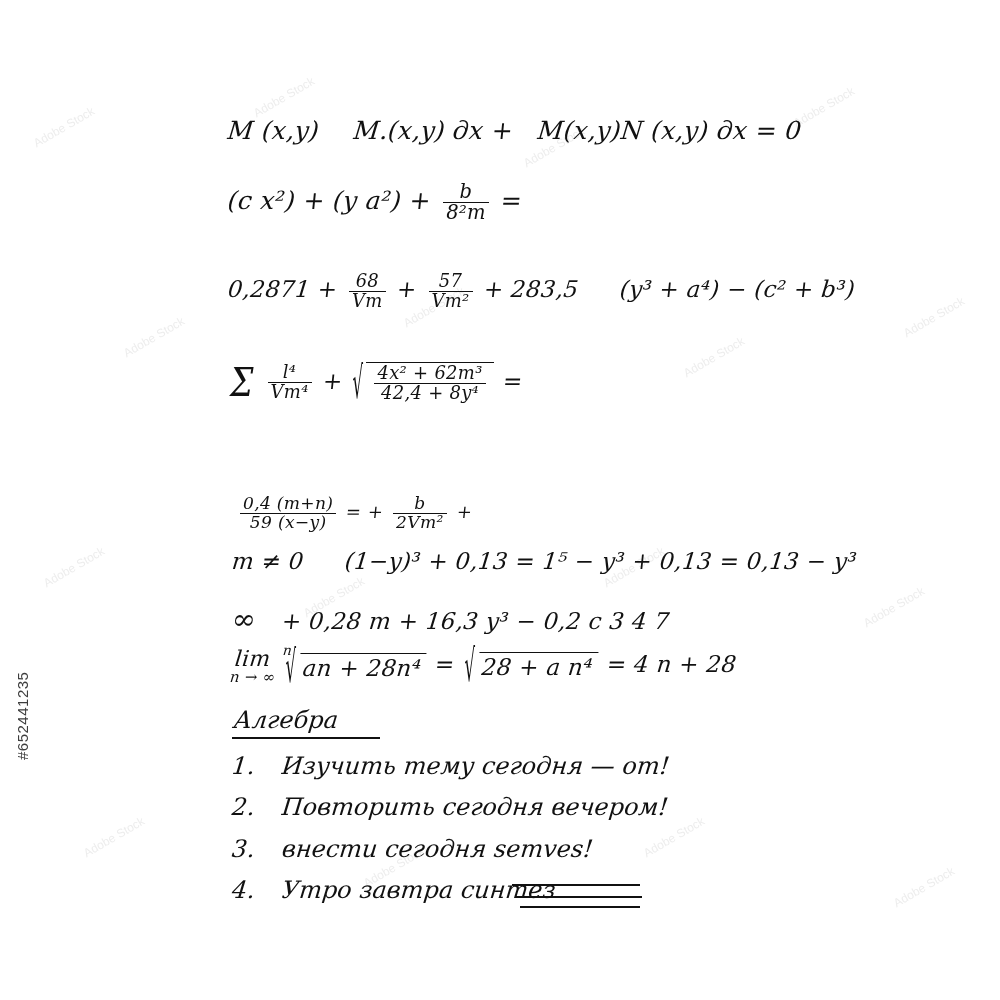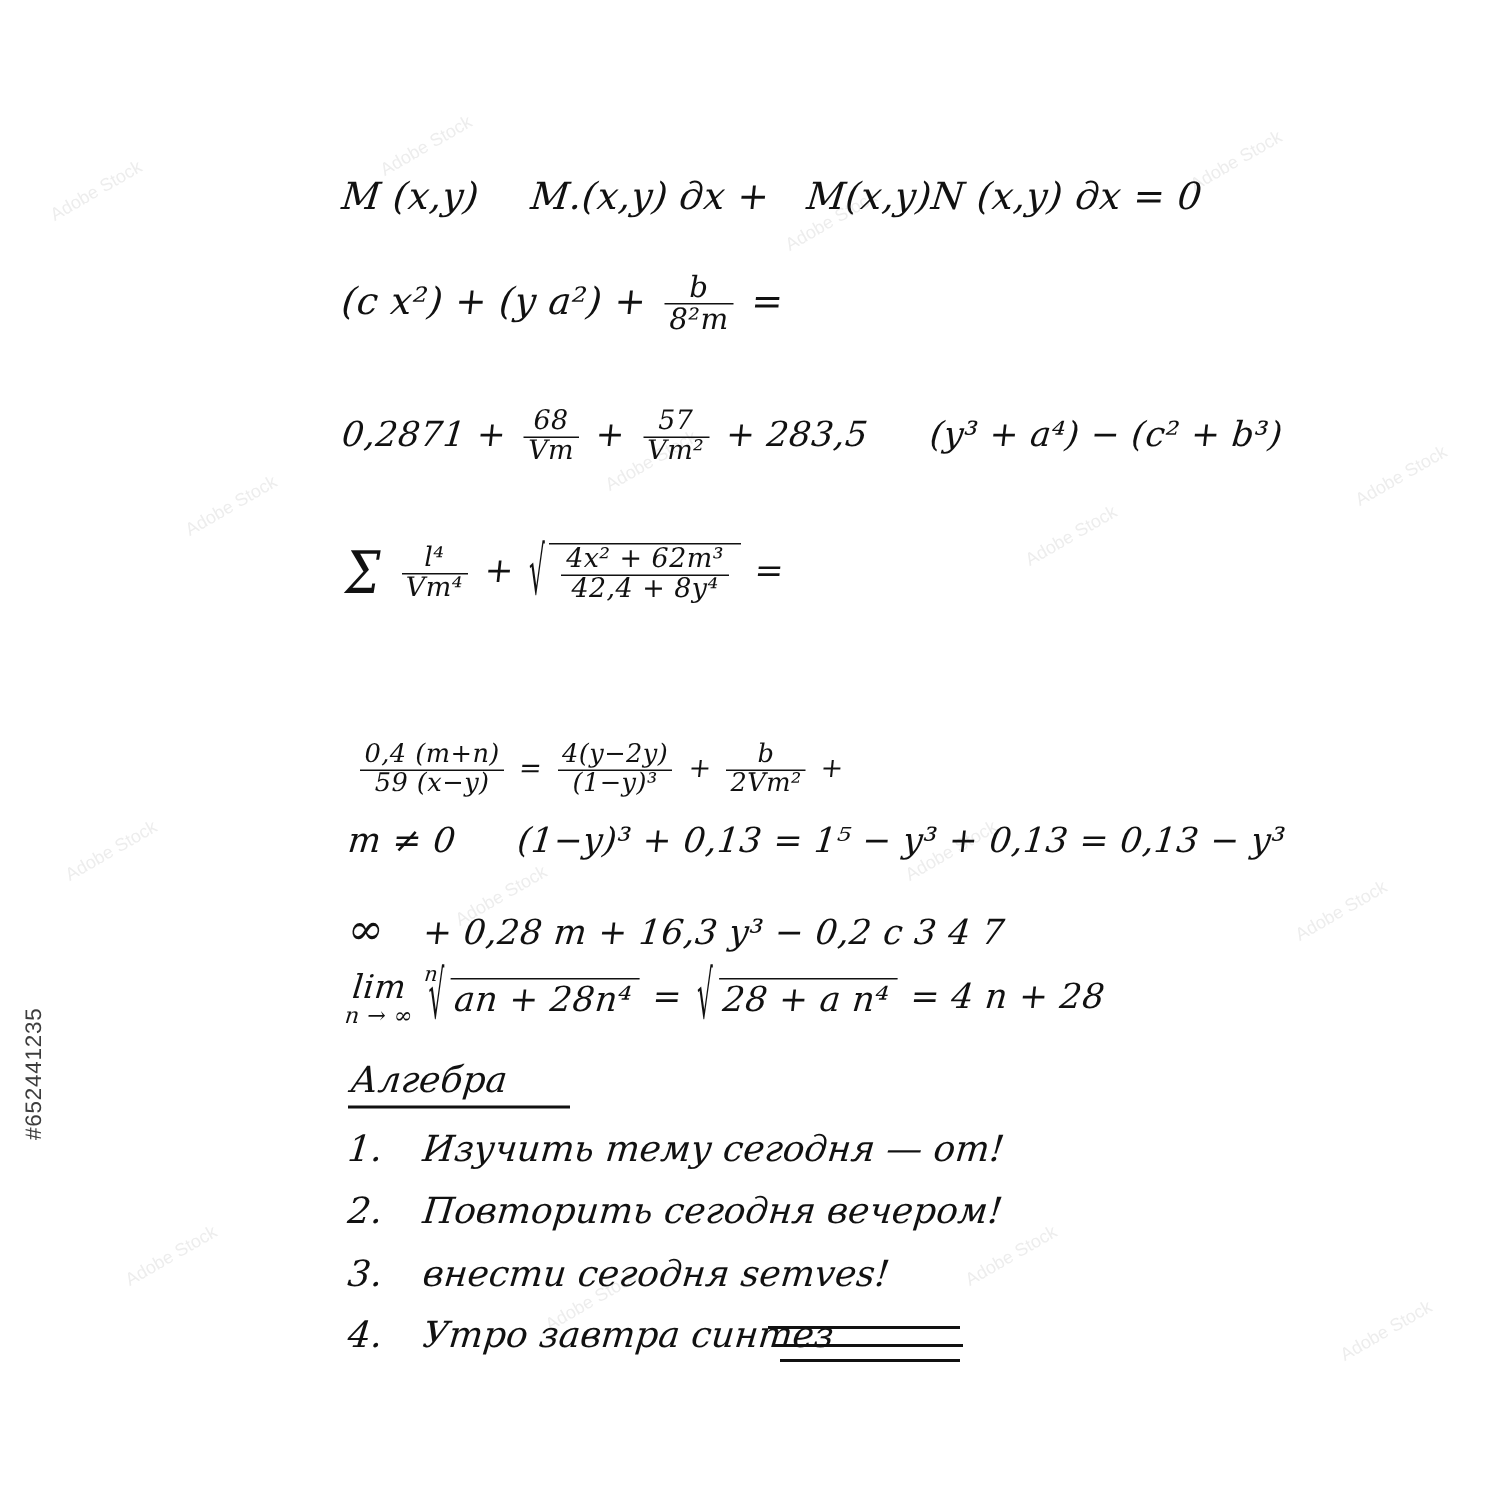--- a/index.html
+++ b/index.html
@@ -216,24 +216,20 @@
       </span>
       <span class="cursive">=</span>
     </div>
 
     <div class="line" style="left:236px; top:455px; font-size:18px;margin-top:40px;">
       <span class="frac" style="font-size:0.95em">
         <span class="num">0,4 (m+n)</span>
         <span class="den">59 (x−y)</span>
       </span>
       <span class="cursive">=</span>
-      <span class="frac" style="font-size:0.95em">
-        <span class="num">4(y−2y)</span>
-        <span class="den">(1−y)³</span>
-      </span>
       <span class="cursive">+</span>
       <span class="frac" style="font-size:0.95em">
         <span class="num">b</span>
         <span class="den">2Vm²</span>
       </span>
       <span class="cursive">+</span>
     </div>
 
     <div class="line" style="left:232px; top:548px; font-size:23px;">
       <span class="cursive">m ≠ 0</span>

